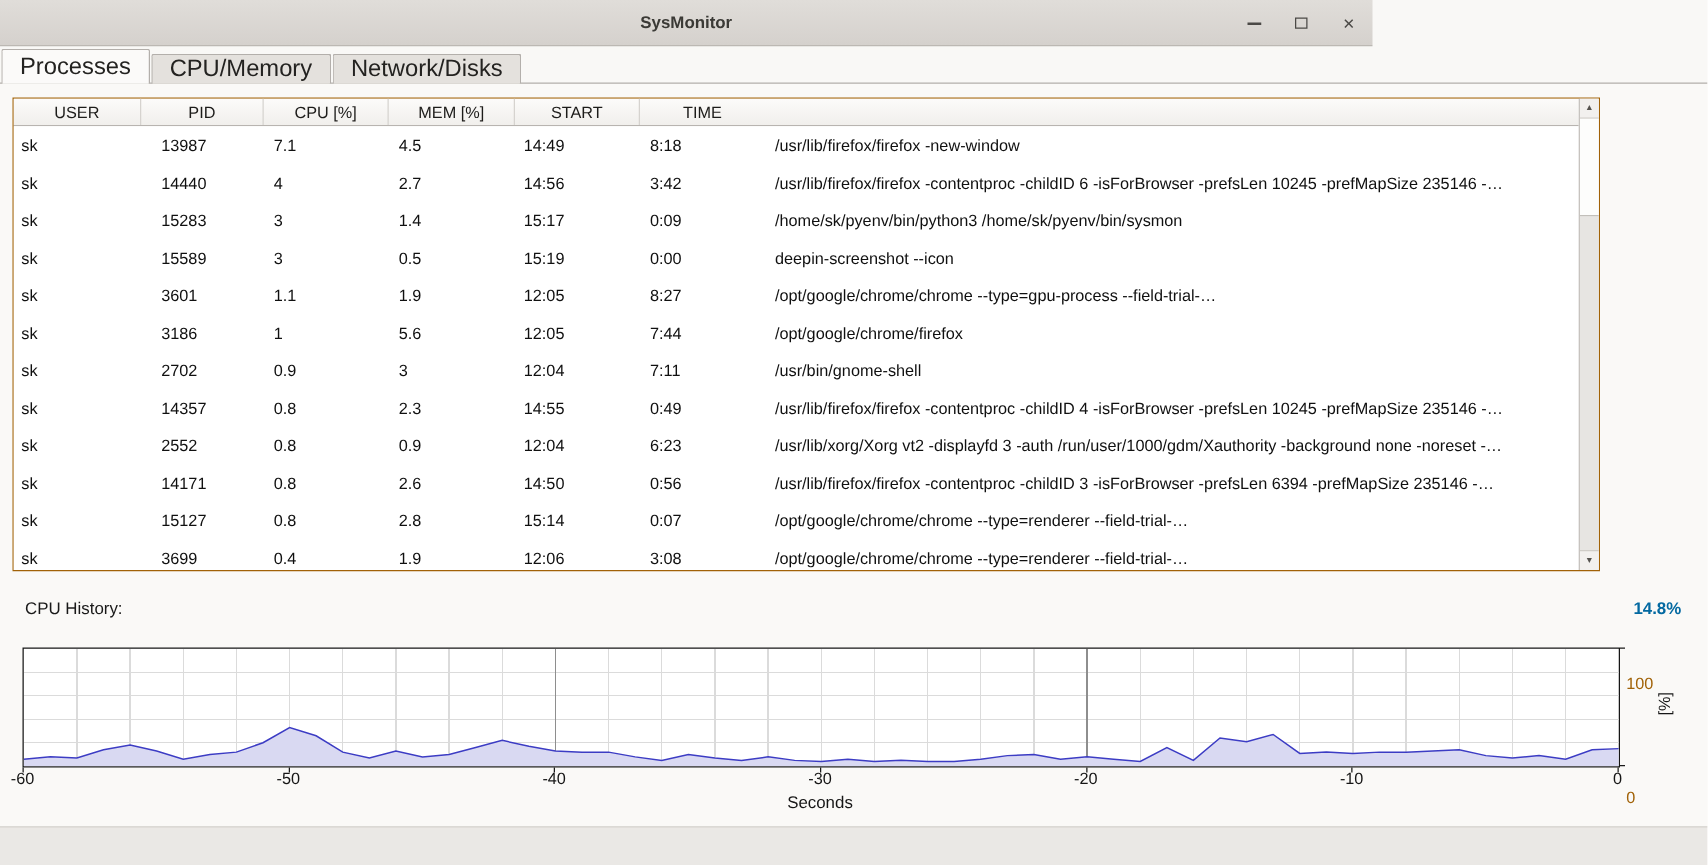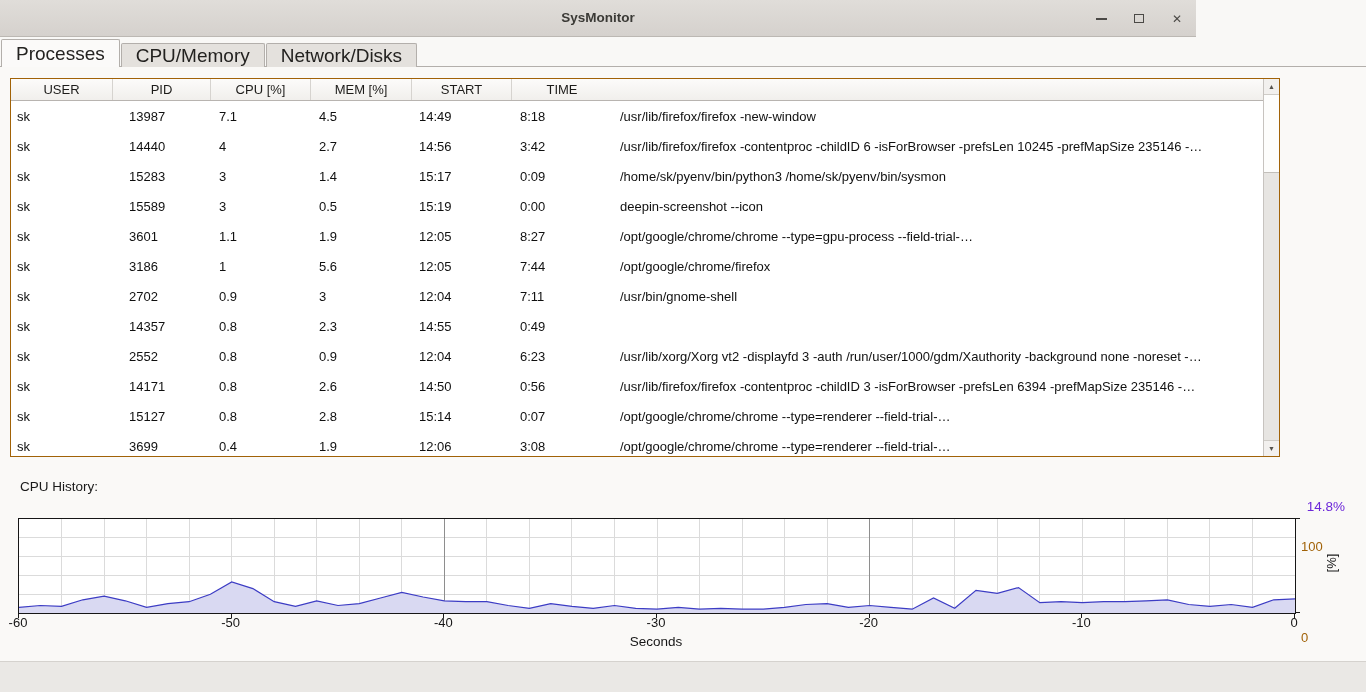--- a/index.html
+++ b/index.html
@@ -1,21 +1,21 @@
 <!DOCTYPE html>
 <html><head>
 <meta charset="utf-8">
 <style>
   html,body{margin:0;padding:0;}
   .screen{position:relative;width:1366px;height:692px;overflow:hidden;
     background:#f9f8f6;font-family:"Liberation Sans",sans-serif;
     -webkit-font-smoothing:antialiased;}
 
   
-  .titlebar{position:absolute;left:0;top:0;width:1196px;height:37px;
+  .titlebar{position:absolute;left:0;top:0;width:1098px;height:37px;
     background:linear-gradient(#e0ddd9,#d5d1cd);border-bottom:1px solid #bcb8b3;box-sizing:border-box;}
   .title{width:100%;text-align:center;line-height:36px;font-size:13.5px;font-weight:bold;color:#3b3a36;}
   .win-controls{position:absolute;right:12px;top:0;height:37px;display:flex;align-items:center;gap:24px;}
   .win-btn{width:14px;height:14px;display:flex;align-items:center;justify-content:center;cursor:default;}
   .min-glyph{width:11px;height:2px;background:#4b4946;}
   .max-glyph{width:10px;height:9px;border:1.5px solid #4b4946;box-sizing:border-box;}
   .close-glyph{font-size:12px;color:#4b4946;line-height:12px;}
 
   
   .tabbar{position:absolute;left:1px;top:39px;height:28px;display:flex;z-index:3;}
@@ -52,21 +52,21 @@
   .sbtn{height:16px;flex:none;background:#f2f0ee;text-align:center;font-size:7px;
     line-height:15px;color:#55524e;box-sizing:border-box;}
   .sbtn.up{border-bottom:1px solid #cfccc7;}
   .sbtn.down{border-top:1px solid #cfccc7;}
   .strack{flex:1;position:relative;}
   .shandle{position:absolute;left:0;right:0;top:0;height:78px;background:#fdfdfc;
     border-bottom:1px solid #c2bfba;box-sizing:border-box;}
 
   
   .hist-label{position:absolute;left:20px;top:412px;font-size:13.5px;color:#191919;}
-  .hist-value{position:absolute;right:21px;top:432px;font-size:13.5px;color:#6d28d9;}
+  .hist-value{position:absolute;right:21px;top:412px;font-size:13.5px;color:#0369a1;font-weight:bold;}
   .plot{position:absolute;left:18px;top:451px;width:1278px;height:96px;
     border:1px solid #161616;box-sizing:border-box;background:#fff;}
   .xtick{position:absolute;width:1px;height:4px;background:#1a1a1a;top:547px;}
   .xtick-label{position:absolute;top:548px;width:36px;text-align:center;font-size:13px;color:#161616;}
   .ytick{position:absolute;left:1296px;width:4px;height:1px;background:#1a1a1a;}
   .ylab{position:absolute;left:1301px;font-size:13px;color:#a16207;margin-top:27px;}
   .ylabel-rot{position:absolute;left:1316px;top:481px;width:30px;height:30px;
     display:flex;align-items:center;justify-content:center;
     transform:rotate(-90deg);font-size:13px;color:#161616;}
   .xaxis-title{position:absolute;left:596px;top:567px;width:120px;text-align:center;
@@ -174,20 +174,21 @@
               <div class="tcell w5 p5">7:11</div>
               <div class="tcell w6 p6">/usr/bin/gnome-shell</div>
             </div>
             <div class="trow">
               <div class="tcell w0 p0">sk</div>
               <div class="tcell w1 p1">14357</div>
               <div class="tcell w2 p2">0.8</div>
               <div class="tcell w3 p3">2.3</div>
               <div class="tcell w4 p4">14:55</div>
               <div class="tcell w5 p5">0:49</div>
+              <div class="tcell w6 p6">/usr/lib/firefox/firefox -contentproc -childID 4 -isForBrowser -prefsLen 10245 -prefMapSize 235146 -…</div>
             </div>
             <div class="trow">
               <div class="tcell w0 p0">sk</div>
               <div class="tcell w1 p1">2552</div>
               <div class="tcell w2 p2">0.8</div>
               <div class="tcell w3 p3">0.9</div>
               <div class="tcell w4 p4">12:04</div>
               <div class="tcell w5 p5">6:23</div>
               <div class="tcell w6 p6">/usr/lib/xorg/Xorg vt2 -displayfd 3 -auth /run/user/1000/gdm/Xauthority -background none -noreset -…</div>
             </div>

